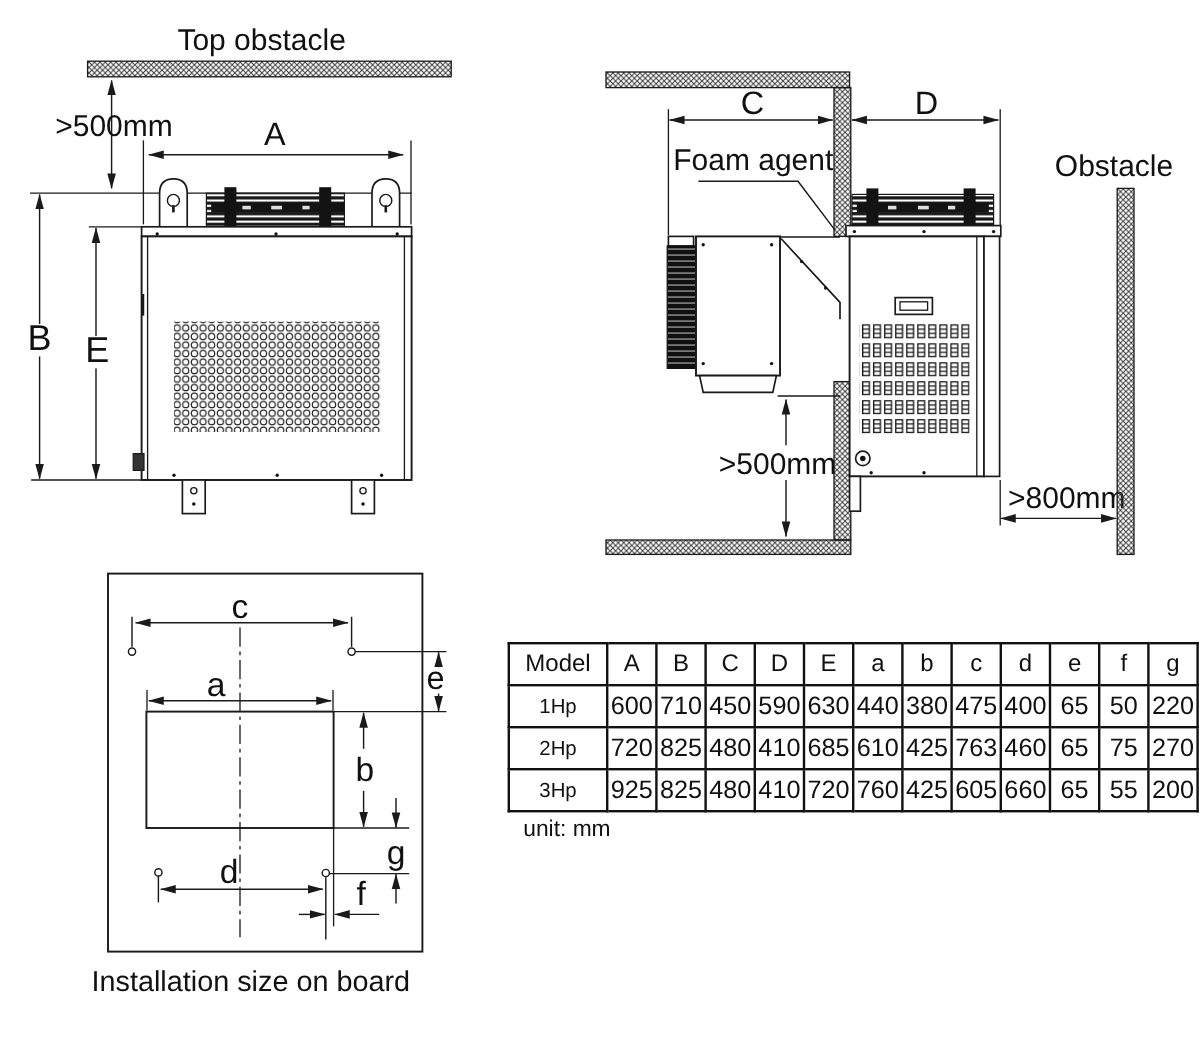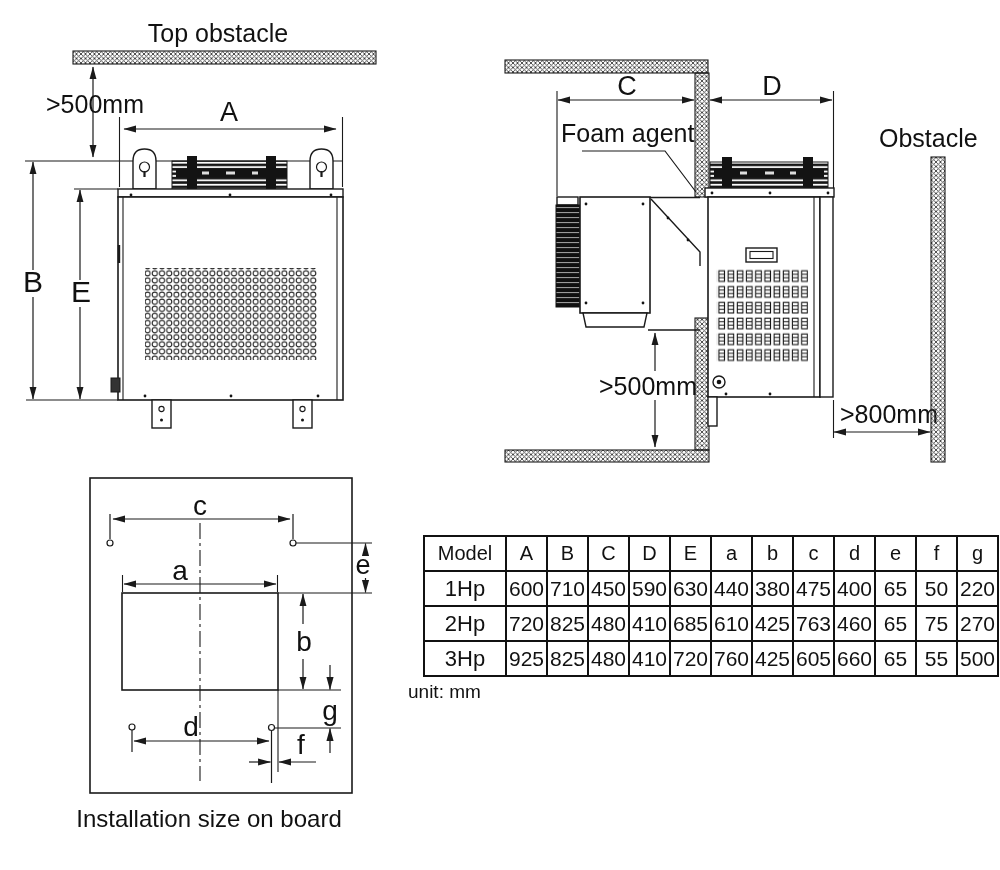--- a/index.html
+++ b/index.html
@@ -19,22 +19,22 @@
   .wbg{fill:#fff;stroke:none;}
   .lbl{fill:#111;stroke:none;font-family:"Liberation Sans",sans-serif;}
   .mid{text-anchor:middle;}
   
   table.spec{position:absolute;left:423px;top:535px;border-collapse:collapse;
              table-layout:fixed;background:#fff;}
   table.spec th,table.spec td{border:2px solid #111;text-align:center;vertical-align:middle;
              padding:0;height:33px;font-weight:400;color:#111;}
   table.spec th{font-size:20px;border-radius:16px;}
   table.spec td{font-size:21px;}
-  table.spec td.model{font-size:22px;}
-  .unit-note{position:absolute;left:408px;top:681px;font-size:19px;color:#111;}
+  table.spec td.model{font-size:17px;}
+  .unit-note{position:absolute;left:436px;top:681px;font-size:19px;color:#111;}
   .board-caption{position:absolute;left:44px;top:805px;width:330px;text-align:center;
              font-size:24px;color:#111;}
 </style>
 </head>
 <body>
 
 <div class="stage">
 
   <svg width="0" height="0" style="position:absolute" aria-hidden="true">
     <defs>
@@ -367,20 +367,20 @@
         <td>825</td>
         <td>480</td>
         <td>410</td>
         <td>720</td>
         <td>760</td>
         <td>425</td>
         <td>605</td>
         <td>660</td>
         <td>65</td>
         <td>55</td>
-        <td>500</td>
+        <td>200</td>
       </tr>
     </tbody>
   </table>
 
   <div class="unit-note">unit: mm</div>
 
 </div>
 
 </body></html>

